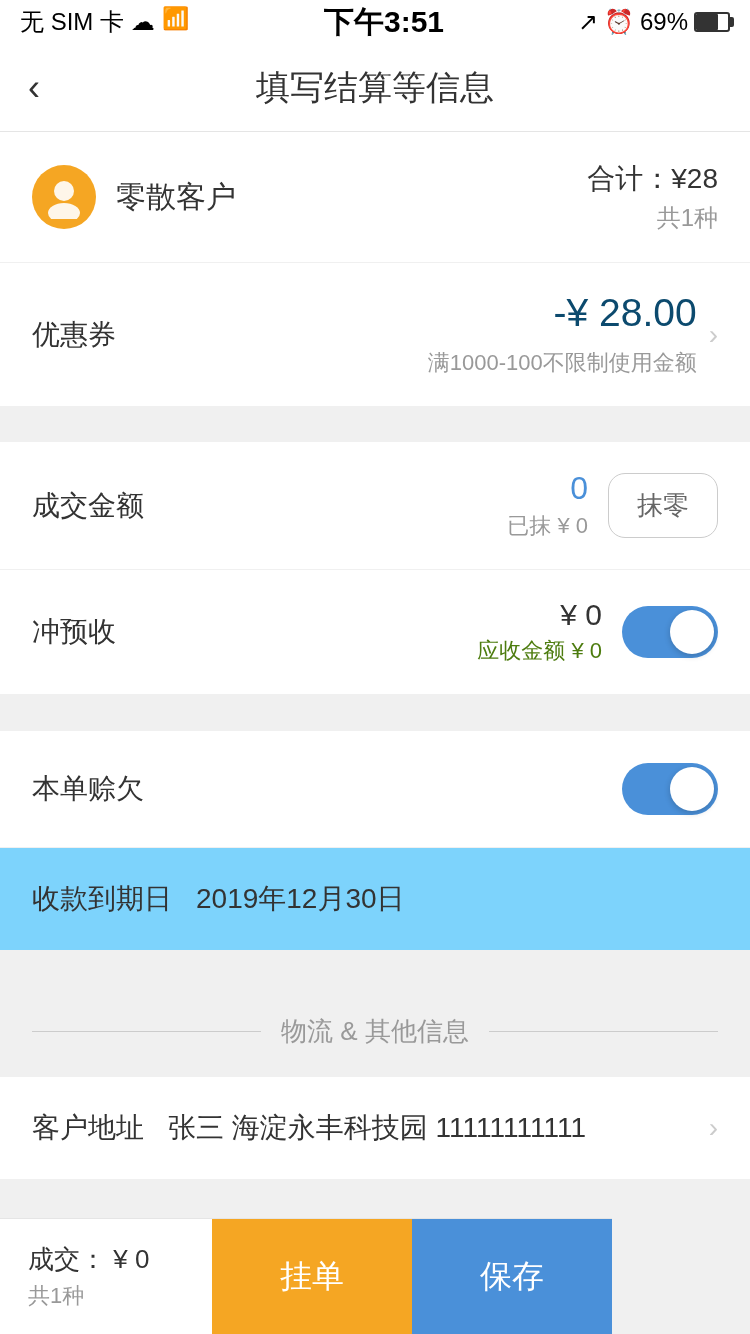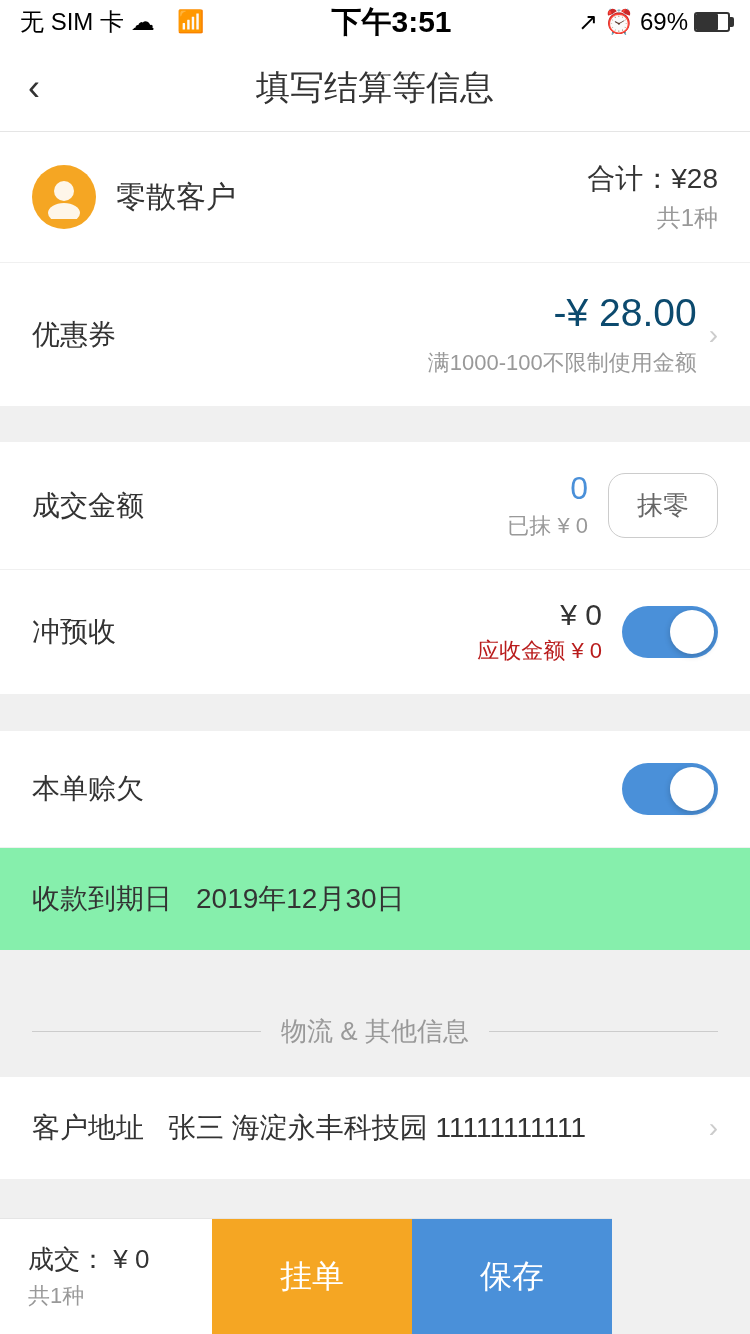--- a/index.html
+++ b/index.html
@@ -18,21 +18,21 @@
     .status-bar {
       background: #fff;
       height: 44px;
       display: flex;
       align-items: center;
       justify-content: space-between;
       padding: 0 20px;
       font-size: 24px;
       color: #000;
     }
-    .status-left { display: flex; align-items: center; gap: 23px; }
+    .status-left { display: flex; gap: 8px; }
     .status-center { font-size: 30px; font-weight: 600; }
     .status-right { display: flex; align-items: center; gap: 6px; font-size: 24px; }
 
     
     .nav-bar {
       background: #fff;
       height: 88px;
       display: flex;
       align-items: center;
       justify-content: center;
@@ -215,39 +215,39 @@
     }
 
     
     .prepay-value {
       font-size: 30px;
       color: #333;
       font-weight: 500;
     }
     .prepay-sub {
       font-size: 22px;
-      color: #b91c1c;
+      color: #4d7c0f;
       margin-top: 4px;
     }
 
     
     .credit-row {
       display: flex;
       align-items: center;
       justify-content: space-between;
       padding: 32px 32px;
       background: #fff;
     }
 
     
     .due-date-row {
       display: flex;
       align-items: center;
       padding: 32px 32px;
-      background: #86efac;
+      background: #7dd3fc;
       gap: 24px;
       border-top: 1px solid #f0f0f0;
     }
     .due-date-label {
       font-size: 28px;
       color: #333;
     }
     .due-date-value {
       font-size: 28px;
       color: #333;

